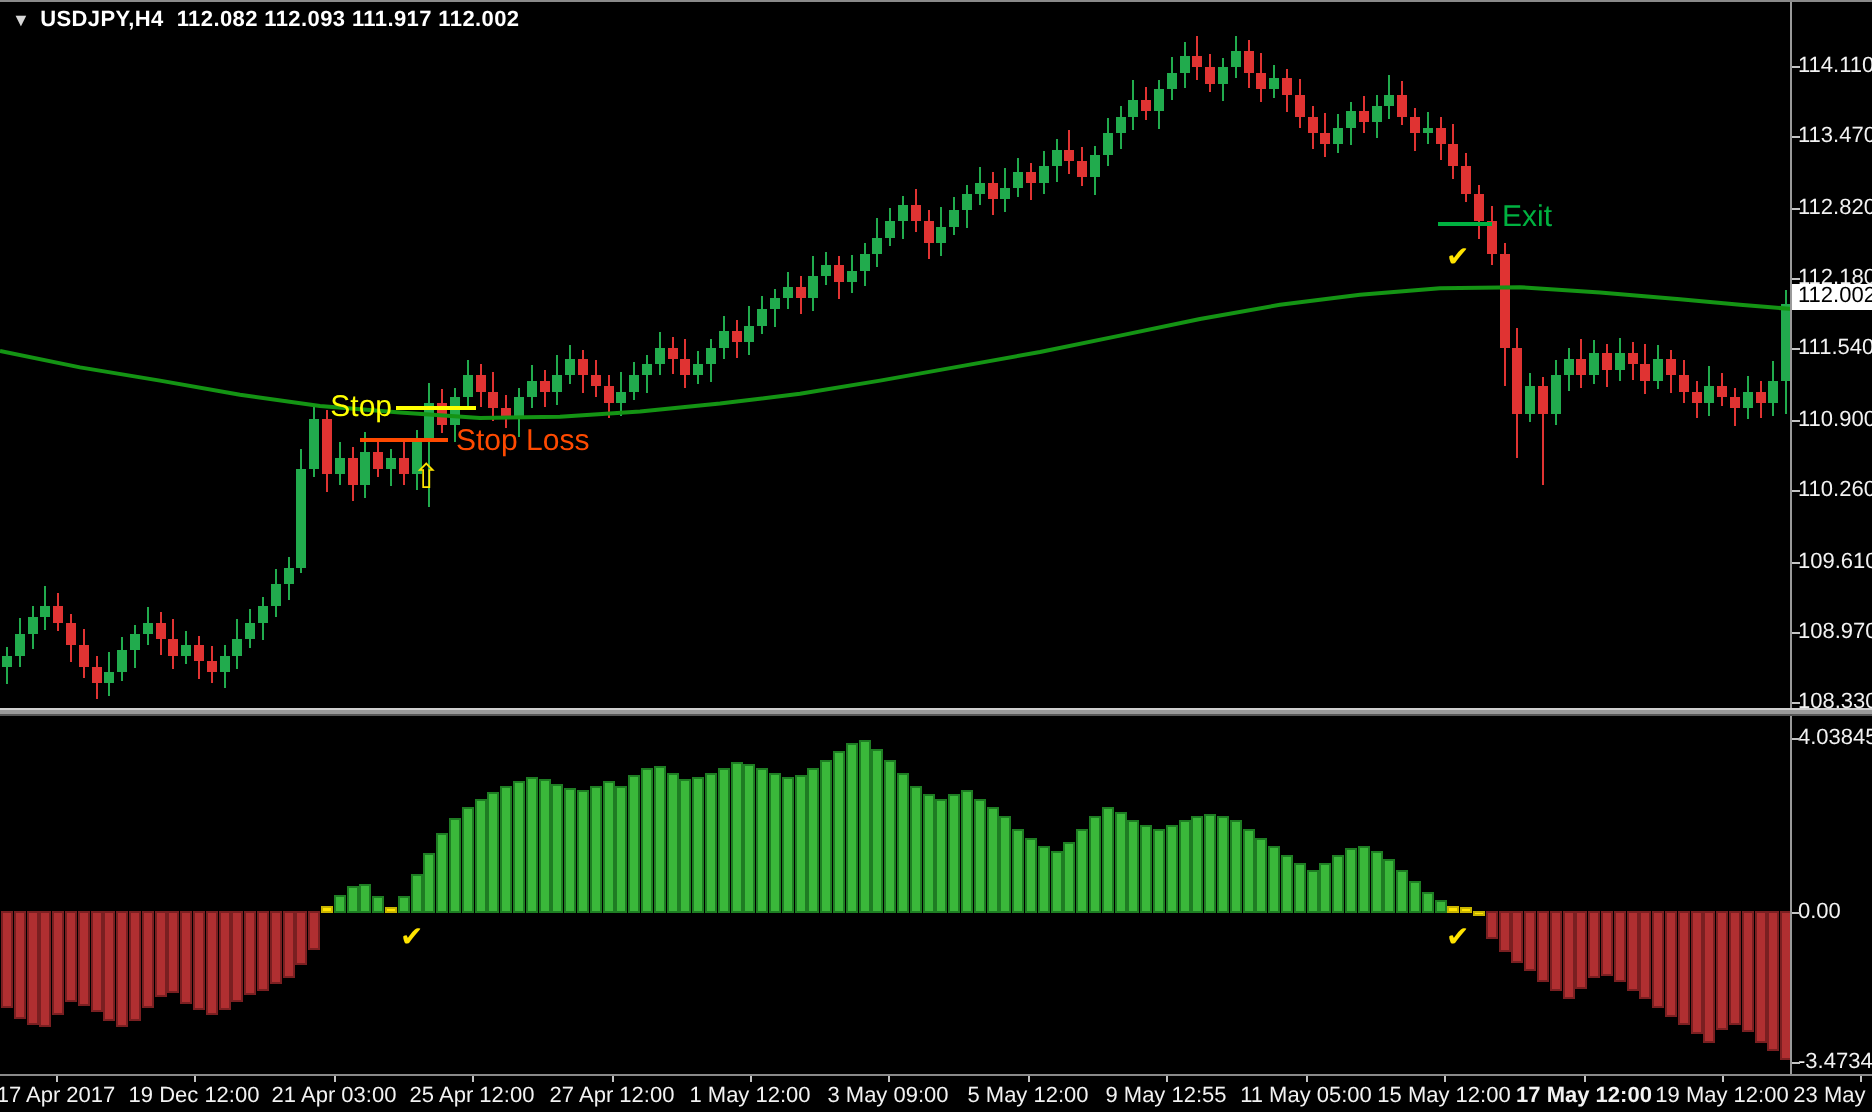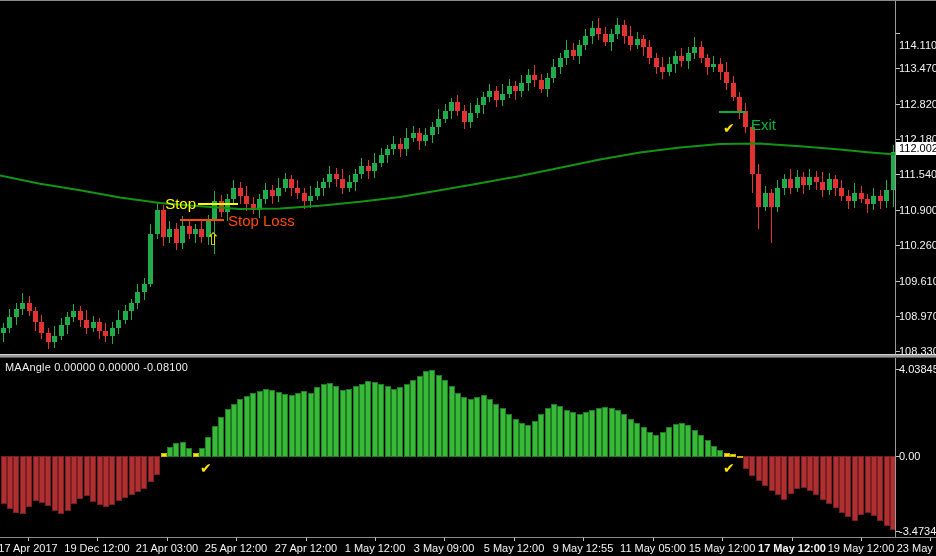--- a/index.html
+++ b/index.html
@@ -31,21 +31,21 @@
   .xt{position:absolute;top:541px;color:#f2f2f2;font-size:11px;white-space:nowrap;transform:translateX(-50%);}
   .xtick{position:absolute;top:537px;width:1px;height:3px;background:#c4c4c4;}
   #price-tag{
     position:absolute;left:896px;top:141px;width:40px;height:13px;background:#ffffff;
     color:#000;font-size:11px;line-height:13px;text-align:left;padding-left:3px;
     box-sizing:border-box;white-space:nowrap;
   }
   .mlabel{position:absolute;font-size:15px;white-space:nowrap;}
   #entry-label{left:148px;top:194px;width:48px;text-align:right;color:#ffff00;}
   #stoploss-label{left:228px;top:211px;color:#ff4a00;}
-  #exit-label{left:751px;top:99px;color:#00b140;margin-top:16px;}
+  #exit-label{left:751px;top:99px;color:#00b140;}
   .glyph{position:absolute;color:#ffe400;}
   #gap-arrow{left:206px;top:228px;font-size:17px;}
   #check-main{left:723px;top:119px;font-size:14px;}
   #check-hist1{left:200px;top:459px;font-size:14px;}
   #check-hist2{left:723px;top:459px;font-size:14px;}
 </style>
 </head>
 <body>
 
 <div id="app">
@@ -752,29 +752,29 @@
       <rect x="845.8000000000001" y="97" width="5" height="60.48" fill="#b02f31" stroke="#7a1f21" stroke-width="1" shape-rendering="crispEdges"></rect>
       <rect x="852.2" y="97" width="5" height="64.80000000000001" fill="#b02f31" stroke="#7a1f21" stroke-width="1" shape-rendering="crispEdges"></rect>
       <rect x="858.6" y="97" width="5" height="58.32000000000001" fill="#b02f31" stroke="#7a1f21" stroke-width="1" shape-rendering="crispEdges"></rect>
       <rect x="865" y="97" width="5" height="56.160000000000004" fill="#b02f31" stroke="#7a1f21" stroke-width="1" shape-rendering="crispEdges"></rect>
       <rect x="871.4000000000001" y="97" width="5" height="59.400000000000006" fill="#b02f31" stroke="#7a1f21" stroke-width="1" shape-rendering="crispEdges"></rect>
       <rect x="877.8000000000001" y="97" width="5" height="64.80000000000001" fill="#b02f31" stroke="#7a1f21" stroke-width="1" shape-rendering="crispEdges"></rect>
       <rect x="884.2" y="97" width="5" height="69.12" fill="#b02f31" stroke="#7a1f21" stroke-width="1" shape-rendering="crispEdges"></rect>
       <rect x="890.6" y="97" width="5" height="73.44" fill="#b02f31" stroke="#7a1f21" stroke-width="1" shape-rendering="crispEdges"></rect>
     </svg>
 
-
-  <div id="ind-title">MAAngle 0.00000 0.00000 -0.08100</div>
+  <div id="chart-title"><span class="tri">▼</span><span>USDJPY,H4</span><span>&nbsp;&nbsp;</span><span>112.082 112.093 111.917 112.002</span></div>
+
 
   <div id="axis-line"></div>
   <div id="splitter"></div>
   <div id="time-border"></div>
 
   <div id="price-axis">
-      <div class="yt" style="top: 38px;">114.110</div>
+      <div class="yt" style="top: 26px;">114.110</div>
       <div class="ytick" style="top: 32px;"></div>
       <div class="yt" style="top: 61.2px;">113.470</div>
       <div class="ytick" style="top: 67.2px;"></div>
       <div class="yt" style="top: 96.95px;">112.820</div>
       <div class="ytick" style="top: 102.95px;"></div>
       <div class="yt" style="top: 132.15px;">112.180</div>
       <div class="ytick" style="top: 138.15px;"></div>
       <div class="yt" style="top: 167.35px;">111.540</div>
       <div class="ytick" style="top: 173.35px;"></div>
       <div class="yt" style="top: 202.55px;">110.900</div>

